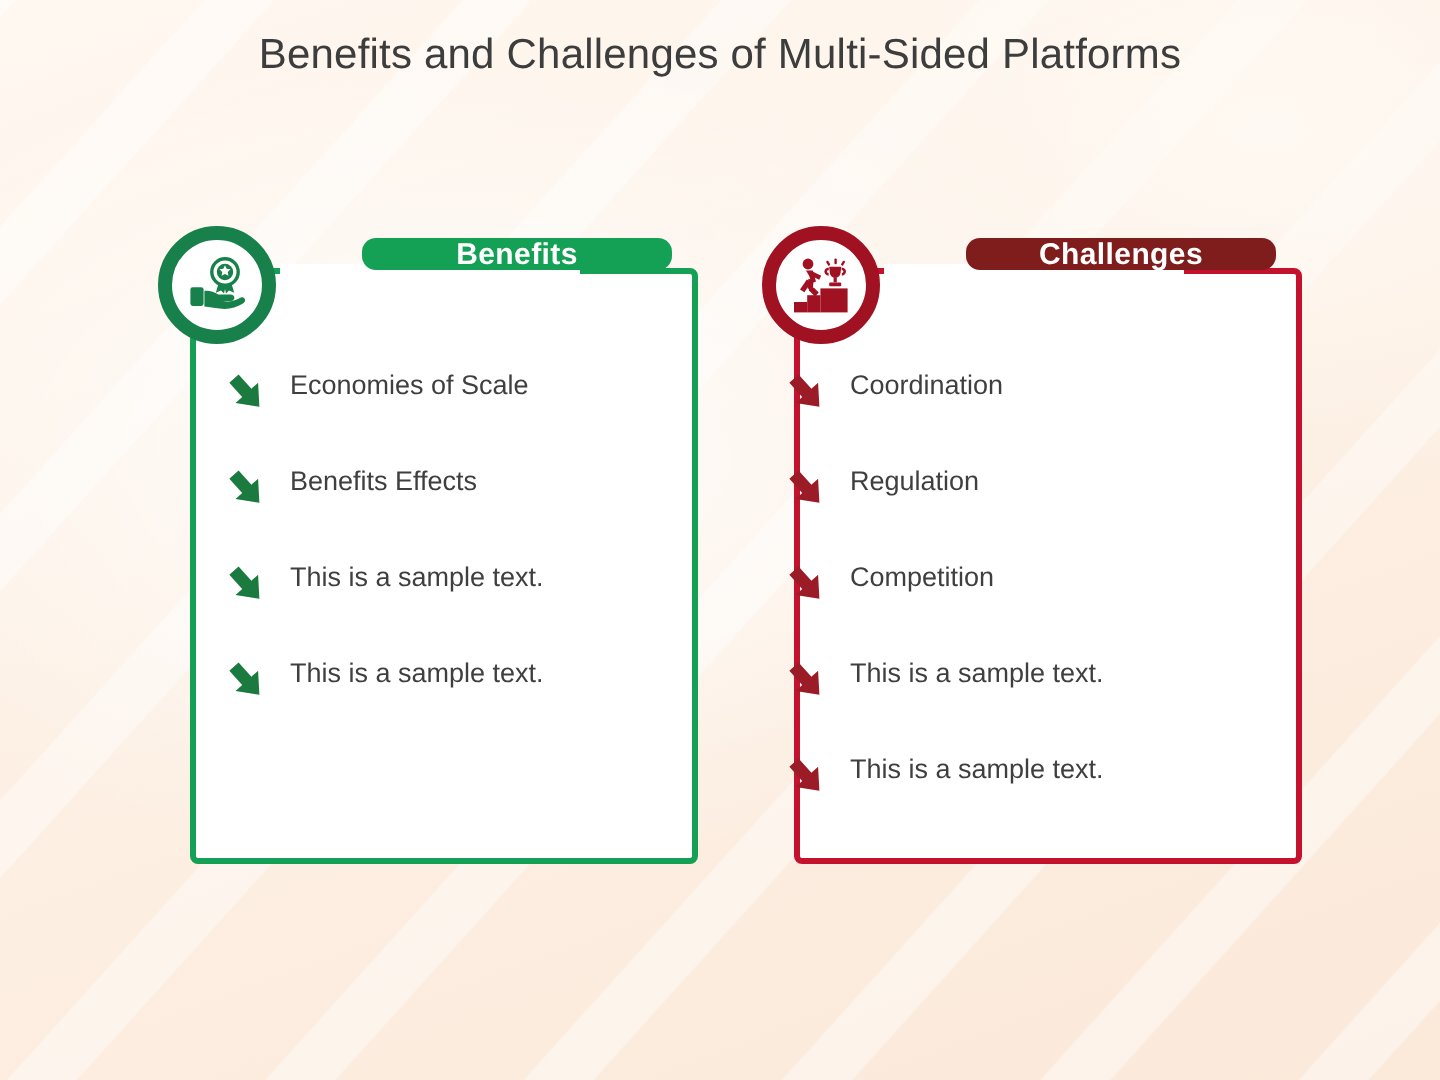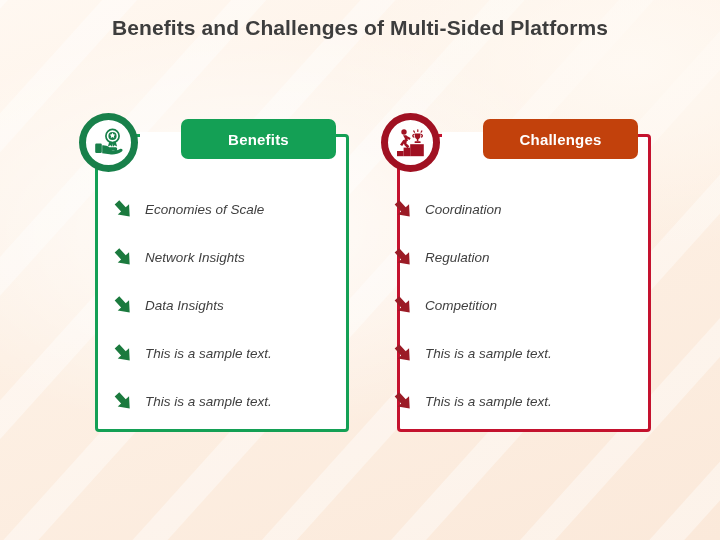--- a/index.html
+++ b/index.html
@@ -46,21 +46,21 @@
   }
 
   
   #slide-title {
     position: absolute;
     left: 0;
     right: 0;
     top: 16px;
     text-align: center;
     font-size: 21px;
-    font-weight: bold;
+    font-weight: normal;
     color: #3d3d3d;
     letter-spacing: 0.1px;
   }
 
   
   .panel {
     position: absolute;
     top: 134px;
     width: 254px;
     height: 298px;
@@ -81,32 +81,32 @@
     width: 150px;
     height: 8px;
     background: #ffffff;
   }
 
   
   .banner {
     position: absolute;
     top: 119px;
     width: 155px;
-    height: 40px;
+    height: 16px;
     border-radius: 7px;
     color: #ffffff;
     font-size: 15px;
     font-weight: bold;
     display: flex;
     align-items: center;
     justify-content: center;
     letter-spacing: 0.2px;
   }
   #banner-benefits { left: 181px; background: #14a055; }
-  #banner-challenges { left: 483px; background: #c2410c; }
+  #banner-challenges { left: 483px; background: #7f1d1d; }
 
   
   .icon-badge {
     position: absolute;
     top: 113px;
     width: 59px;
     height: 59px;
     border-radius: 50%;
     box-sizing: border-box;
     border-width: 7px;
@@ -124,23 +124,21 @@
   .item-list {
     position: absolute;
     top: 185px;
     width: 230px;
   }
   #list-benefits { left: 112px; }
   #list-challenges { left: 392px; }
 
   .list-item {
     display: flex;
-    align-items: center;
     height: 48px;
-    font-style: italic;
   }
   .bullet {
     width: 22px;
     height: 22px;
     flex: 0 0 22px;
     margin-right: 11px;
   }
   .bullet svg { display: block; }
   .item-label {
     font-size: 13.5px;
@@ -195,31 +193,21 @@
     <span class="item-label">Economies of Scale</span>
   </div>
   <div class="list-item">
     <span class="bullet">
       <svg width="22" height="22" viewBox="0 0 22 22">
           <g transform="rotate(-42 11 11)">
             <path d="M11 21 L3.4 11.6 L7.9 11.6 L7.9 2 L14.1 2 L14.1 11.6 L18.6 11.6 Z" fill="#1b7a3e"></path>
           </g>
         </svg>
     </span>
-    <span class="item-label">Network Insights</span>
-  </div>
-  <div class="list-item">
-    <span class="bullet">
-      <svg width="22" height="22" viewBox="0 0 22 22">
-          <g transform="rotate(-42 11 11)">
-            <path d="M11 21 L3.4 11.6 L7.9 11.6 L7.9 2 L14.1 2 L14.1 11.6 L18.6 11.6 Z" fill="#1b7a3e"></path>
-          </g>
-        </svg>
-    </span>
-    <span class="item-label">Data Insights</span>
+    <span class="item-label">Benefits Effects</span>
   </div>
   <div class="list-item">
     <span class="bullet">
       <svg width="22" height="22" viewBox="0 0 22 22">
           <g transform="rotate(-42 11 11)">
             <path d="M11 21 L3.4 11.6 L7.9 11.6 L7.9 2 L14.1 2 L14.1 11.6 L18.6 11.6 Z" fill="#1b7a3e"></path>
           </g>
         </svg>
     </span>
     <span class="item-label">This is a sample text.</span>

